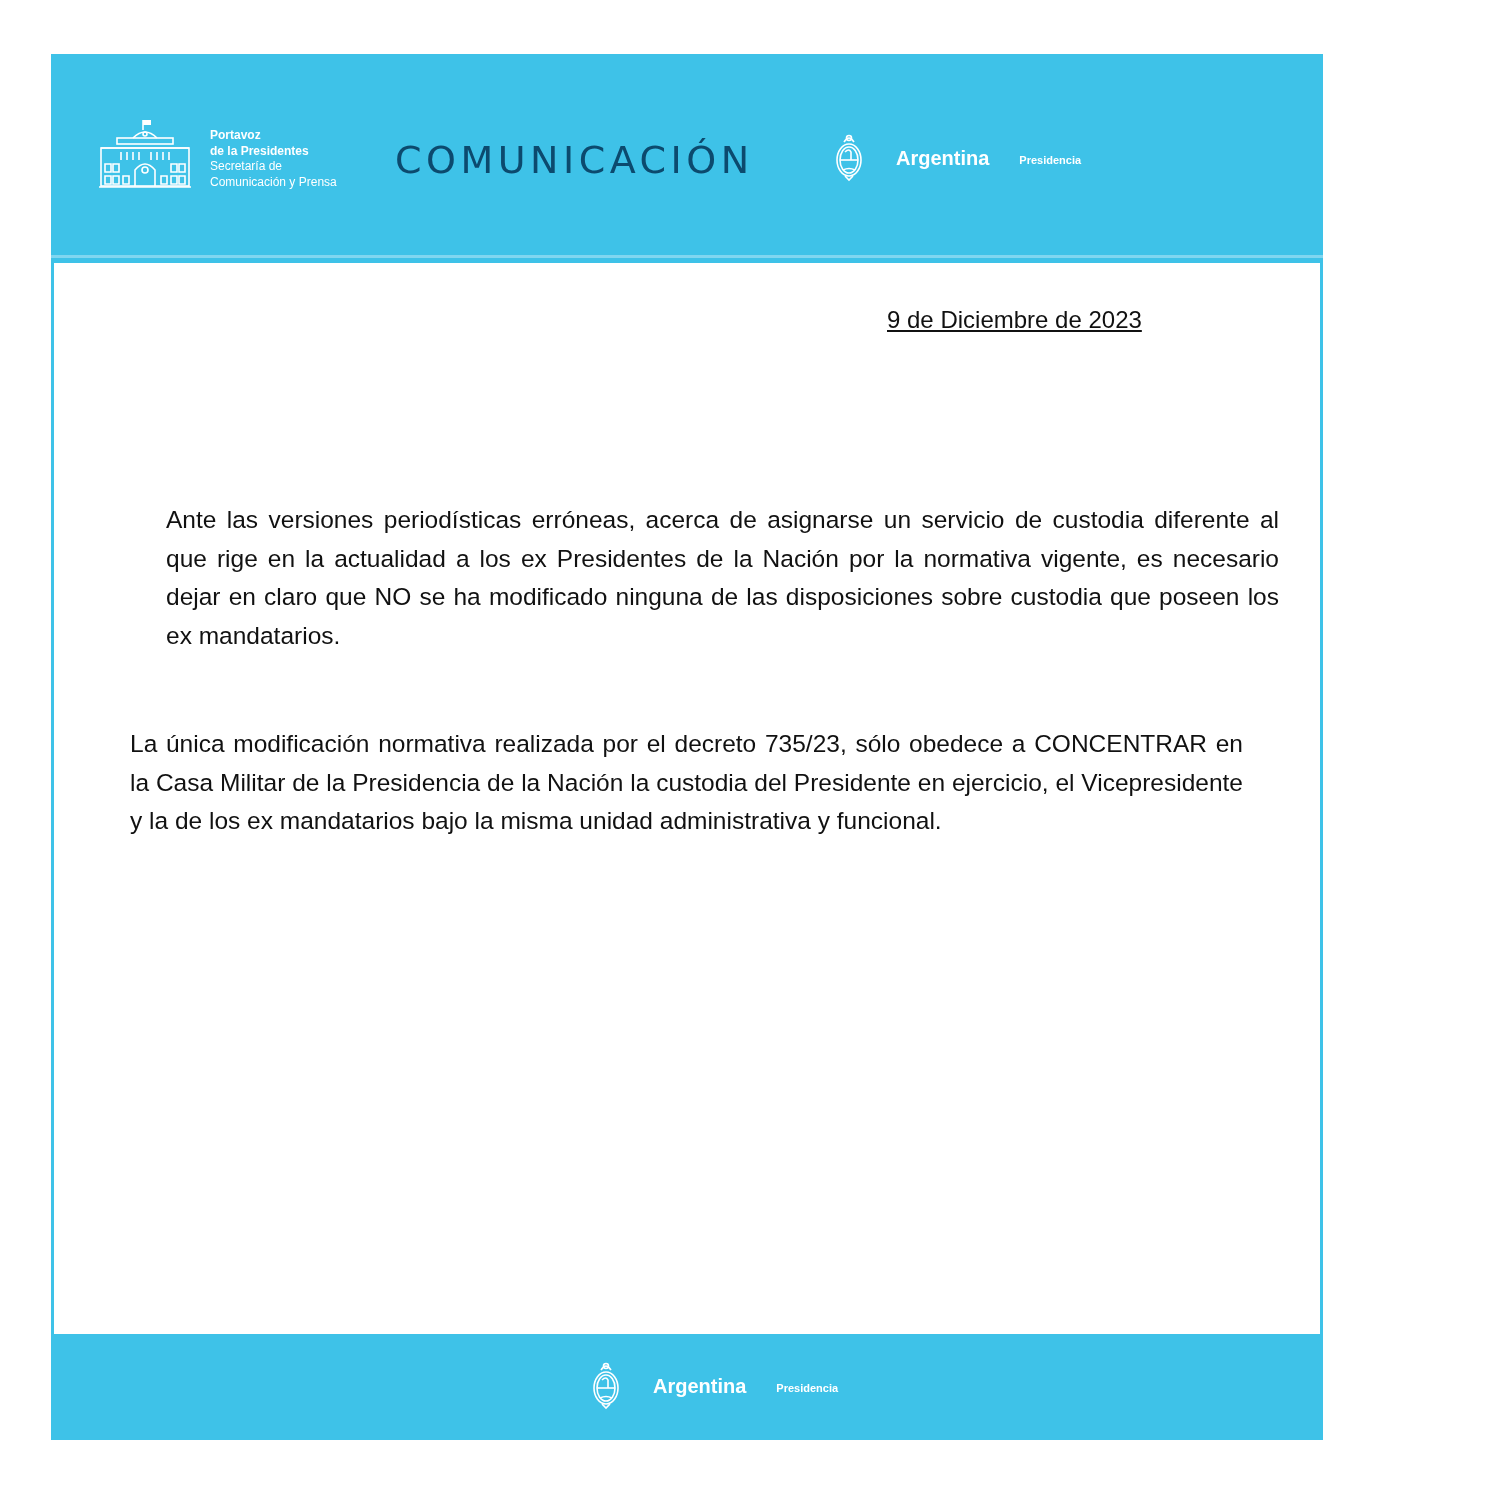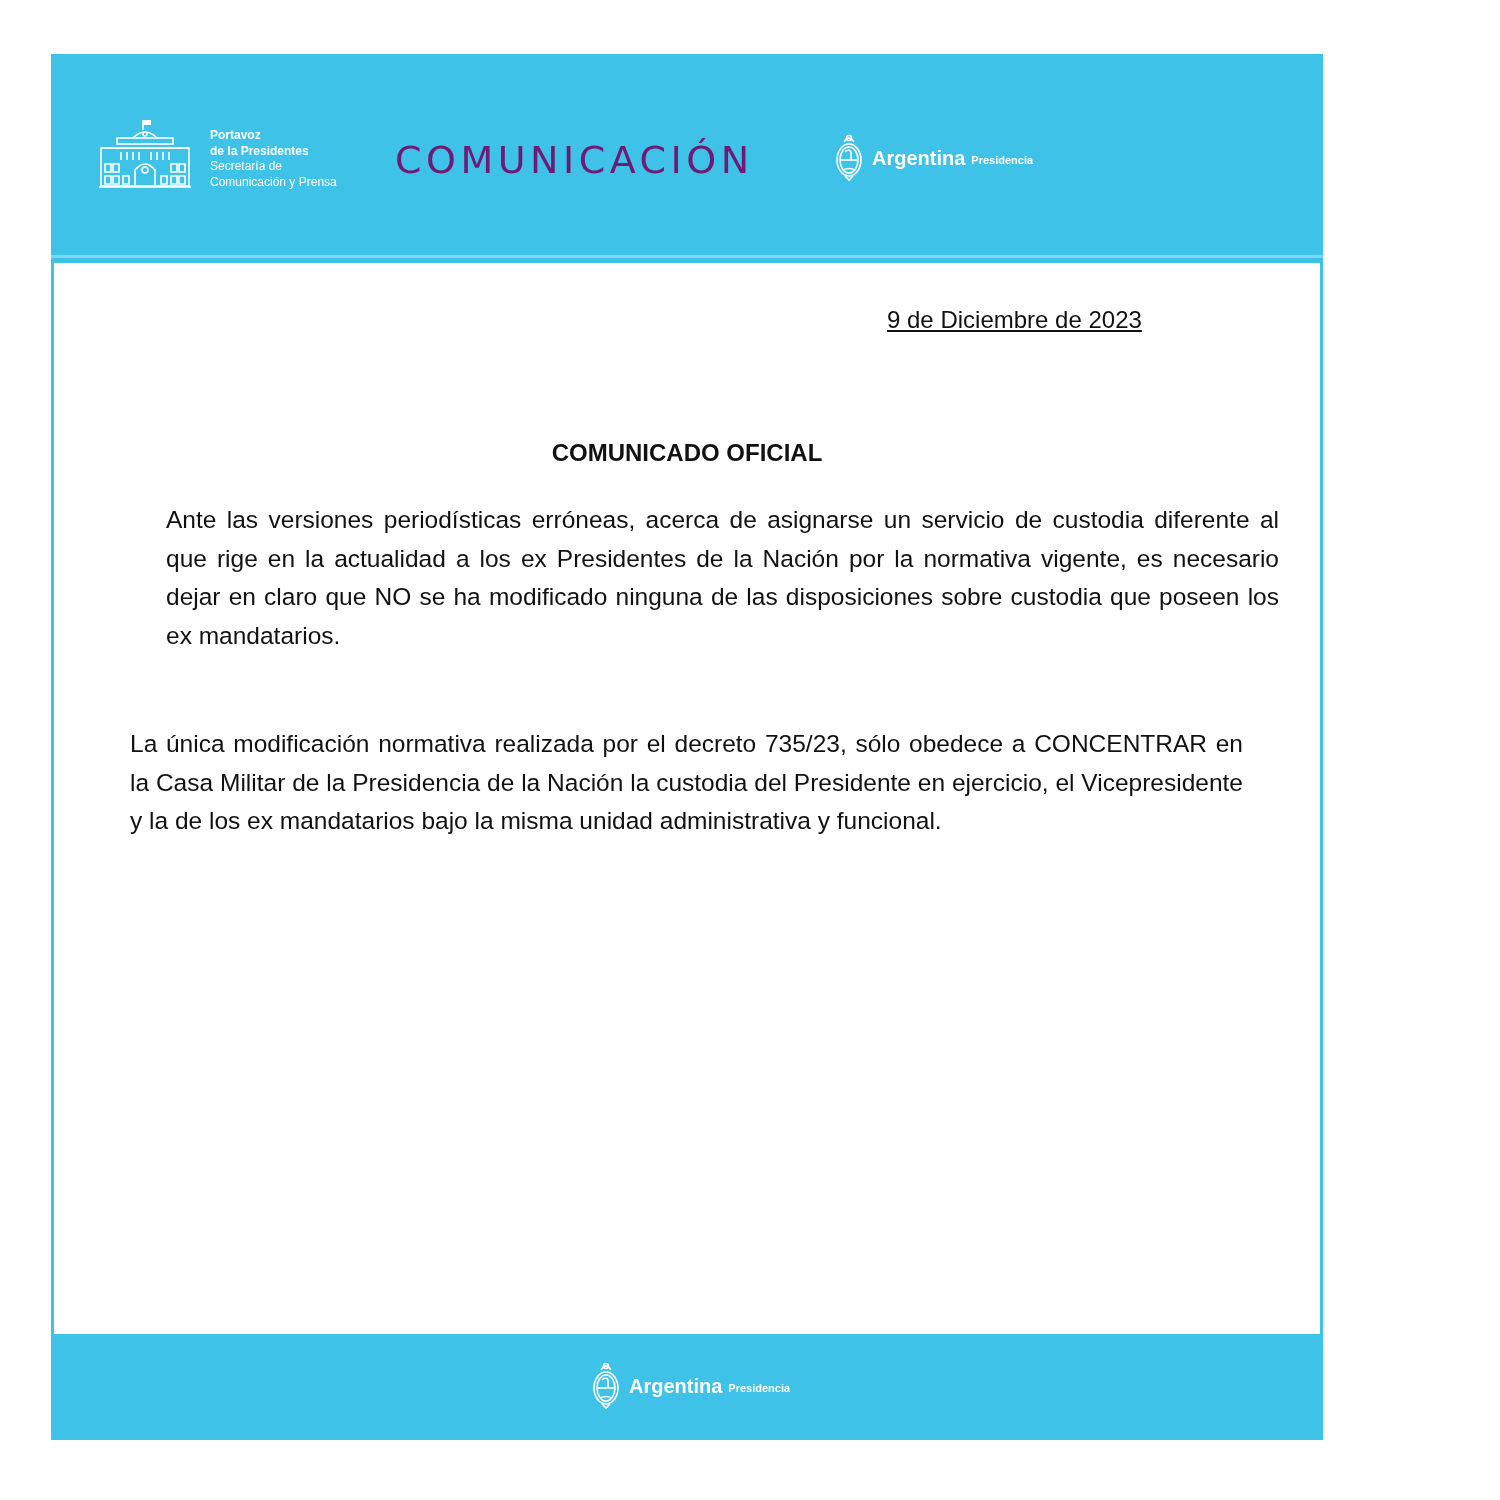--- a/index.html
+++ b/index.html
@@ -31,26 +31,26 @@
     }
     .logo-left { position: absolute; left: 48px; top: 64px; width: 260px; height: 72px; }
     .building-icon { position: absolute; left: 0; top: 0; width: 92px; height: 72px; }
     .portavoz-text {
       position: absolute; left: 111px; top: 10px; color: #ffffff;
       font-size: 12px; line-height: 15.5px; white-space: nowrap;
     }
     .portavoz-text .b { font-weight: bold; display: block; }
     .portavoz-text .n { display: block; }
     .header-title {
-      position: absolute; left: 344px; top: 84px; color: #701a75;
+      position: absolute; left: 344px; top: 84px; color: #0c4a6e;
       font-size: 38px; letter-spacing: 4.5px; font-weight: normal;
       font-family: "DejaVu Sans", sans-serif; line-height: 44px;
     }
     .brand {
-      position: absolute; display: flex; align-items: center; color: #ffffff;
+      position: absolute; display: flex; align-items: center; color: #ffffff; gap: 24px;
     }
     .brand-head { left: 783px; top: 78px; }
     .brand-foot { left: 540px; top: 1314px; }
     .shield-icon { width: 30px; height: 52px; margin-right: 8px; }
     .brand-name { font-size: 20px; font-weight: bold; letter-spacing: 0px; }
     .brand-sub { font-size: 11px; font-weight: bold; margin-left: 6px; margin-top: 4px; }
     .date {
       position: absolute; left: 836px; top: 260px; font-size: 24px; color: #111111;
       white-space: nowrap;
       text-decoration: underline;
@@ -112,21 +112,20 @@
       <span class="brand-name">Argentina</span>
       <span class="brand-sub">Presidencia</span>
     </div>
   </div>
 
   <div class="header-line"></div>
   <div class="side-border-left"></div>
   <div class="side-border-right"></div>
 
   <div class="date">9 de Diciembre de 2023</div>
-  <div class="title">COMUNICADO OFICIAL</div>
   <p class="para p1">Ante las versiones periodísticas erróneas, acerca de asignarse un servicio de custodia diferente al que rige en la actualidad a los ex Presidentes de la Nación por la normativa vigente, es necesario dejar en claro que NO se ha modificado ninguna de las disposiciones sobre custodia que  poseen los ex mandatarios.</p>
   <p class="para p2">La única modificación normativa realizada por el decreto 735/23, sólo obedece a CONCENTRAR en la Casa Militar de la Presidencia de la Nación la custodia del Presidente en ejercicio, el Vicepresidente y la de los ex mandatarios bajo la misma unidad administrativa y funcional.</p>
 
   <div class="footer">
   </div>
 </div>
 
 <div class="brand brand-foot" style="left:591px; top:1360px;">
   <svg class="shield-icon" viewBox="0 0 30 52" fill="none" stroke="#ffffff" stroke-width="1.6">
     <path d="M10 10 Q15 2 20 10"></path>

